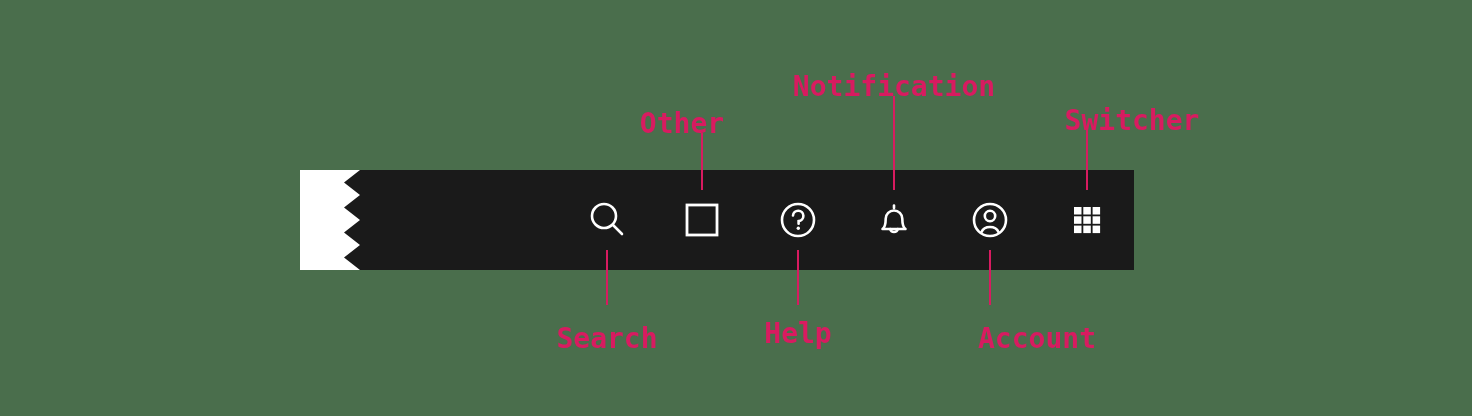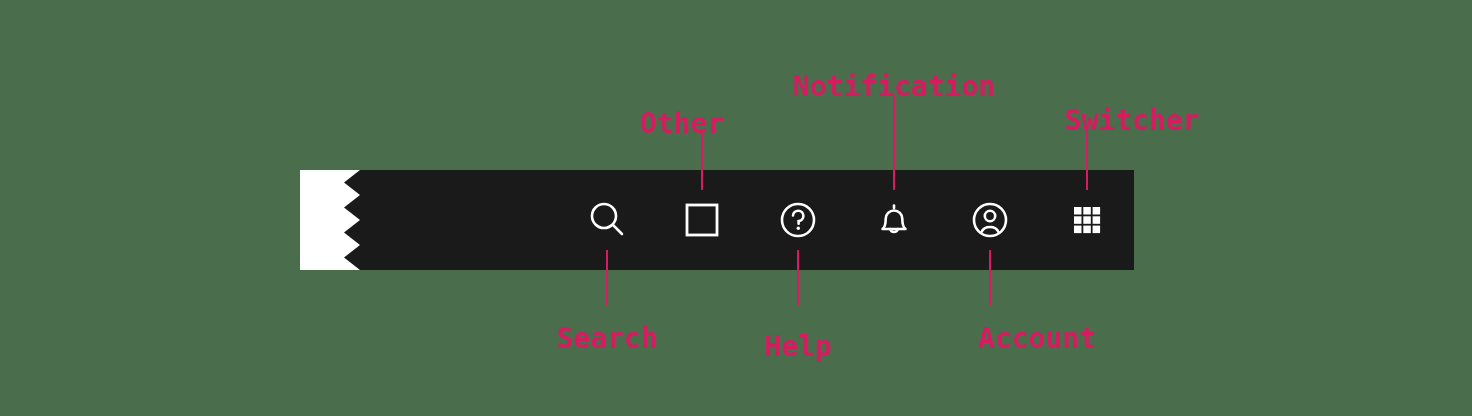--- a/index.html
+++ b/index.html
@@ -147,21 +147,21 @@
     </div>
   </div>
 
   <div class="leader" style="left:607px; top:250px; height:55px;"></div>
   <div class="anno-label" style="left:607px; top:322px;">Search</div>
 
   <div class="leader" style="left:702px; top:133px; height:57px;"></div>
   <div class="anno-label" style="left:682px; top:107px;">Other</div>
 
   <div class="leader" style="left:798px; top:250px; height:55px;"></div>
-  <div class="anno-label" style="left:798px; top:330px;text-align:center;">Help</div>
+  <div class="anno-label" style="left:798px; top:317px;text-align:center;">Help</div>
 
   <div class="leader" style="left:894px; top:96px; height:94px;"></div>
   <div class="anno-label" style="left:894px; top:70px;">Notification</div>
 
   <div class="leader" style="left:990px; top:250px; height:55px;"></div>
   <div class="anno-label" style="left:990px; top:322px;margin-left:47px;">Account</div>
 
   <div class="leader" style="left:1087px; top:130px; height:60px;"></div>
   <div class="anno-label" style="left:1087px; top:104px;margin-left:45px;">Switcher</div>
 

